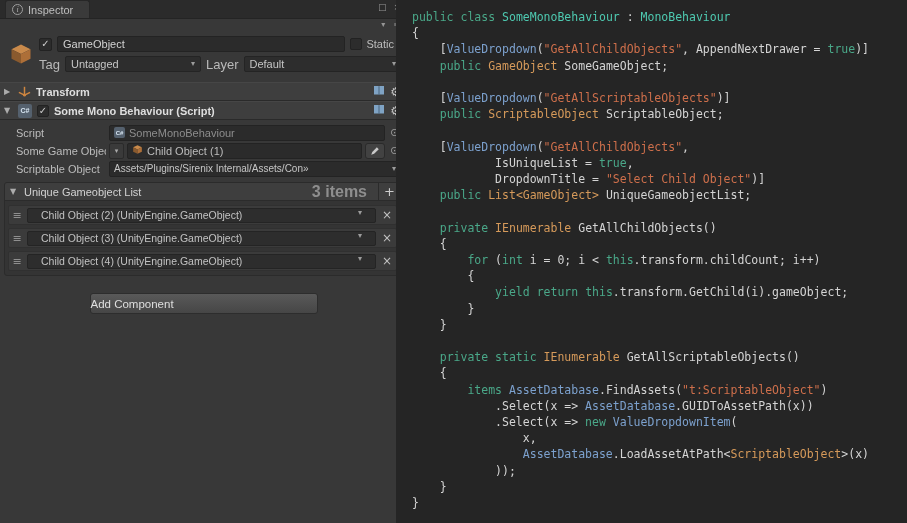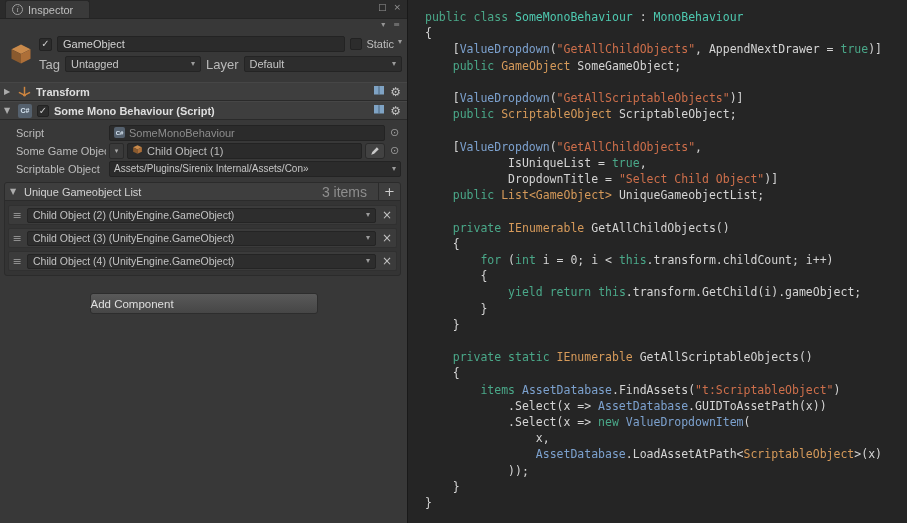--- a/index.html
+++ b/index.html
@@ -42,33 +42,33 @@
 .field{flex:1;min-width:0;height:16px;background:#2B2B2B;border:1px solid #232323;border-radius:2px;display:flex;align-items:center;padding:0 4px;gap:4px;color:#BCBCBC;white-space:nowrap;overflow:hidden}
 .dim{color:#8D8D8D}
 .picker{color:#9B9B9B;font-size:11px;width:13px;text-align:center;flex:none;line-height:1}
 .vd-toggle{width:15px;height:16px;background:#3A3A3A;border:1px solid #2A2A2A;border-radius:2px;color:#ABABAB;font-size:7px;display:flex;align-items:center;justify-content:center;flex:none}
 .pencil-btn{width:20px;height:16px;background:#424242;border:1px solid #2A2A2A;border-radius:3px;display:flex;align-items:center;justify-content:center;flex:none}
 .cs-mini{width:11px;height:11px;background:#55616E;border-radius:2px;color:#D8E6F2;font-size:6px;font-weight:bold;display:flex;align-items:center;justify-content:center;flex:none}
 .path{font-size:10px;color:#C6C6C6;overflow:hidden;white-space:nowrap;flex:1}
 
 .listbox{margin:5px 6px 0 4px;border:1px solid #2B2B2B;border-radius:3px;background:#343434;overflow:hidden}
 .list-header{height:18px;background:#3E3E3E;display:flex;align-items:center;padding:0 0 0 5px;gap:5px;font-size:11px;color:#D2D2D2;border-bottom:1px solid #2B2B2B}
-.list-count{margin-left:auto;color:#8E8E8E;font-size:14px;padding-right:6px;font-weight:normal}
+.list-count{margin-left:auto;color:#8E8E8E;font-size:16px;padding-right:6px;font-weight:bold}
 .list-add{width:22px;height:18px;border-left:1px solid #2B2B2B;color:#CECECE;font-size:13px;display:flex;align-items:center;justify-content:center}
 .list-body{padding:4px 3px}
 .list-row{display:flex;align-items:center;height:20px;gap:4px;padding:0 2px;background:#3B3B3B;border:1px solid #303030;border-radius:2px}
 .list-row + .list-row{margin-top:3px}
 .handle{color:#8F8F8F;font-size:11px;width:12px;text-align:center;flex:none;line-height:1}
-.list-field{flex:1;min-width:0;height:15px;background:#2D2D2D;border:1px solid #242424;border-radius:2px;display:flex;align-items:center;justify-content:space-between;padding:0 5px;font-size:10.5px;color:#C2C2C2;white-space:nowrap}
+.list-field{flex:1;min-width:0;height:15px;background:#2D2D2D;border:1px solid #242424;border-radius:2px;display:flex;justify-content:space-between;padding:0 13px;font-size:10.5px;color:#C2C2C2;white-space:nowrap}
 .remove{color:#C2C2C2;font-size:12px;width:14px;text-align:center;flex:none}
 
 .add-btn{display:block;margin:17px auto 0;width:228px;height:21px;background:linear-gradient(#595959,#464646);border:1px solid #2D2D2D;border-radius:3px;color:#DFDFDF;font-size:11.5px;font-family:"Liberation Sans",sans-serif;text-align:left}
 
 
-.code-panel{position:absolute;left:409px;top:0;width:498px;height:523px;background:var(--code_bg,#252525);padding:9px 0 0 16px;overflow:hidden}
+.code-panel{position:absolute;left:396px;top:0;width:498px;height:523px;background:var(--code_bg,#252525);padding:9px 0 0 16px;overflow:hidden}
 .code-line{font-family:"DejaVu Sans Mono",monospace;font-size:11.5px;line-height:16.2px;white-space:pre;color:var(--tok_p,#D4D4D4)}
 .tok-p{color:var(--tok_p)}.tok-k{color:var(--tok_k)}.tok-g{color:var(--tok_g)}.tok-t{color:var(--tok_t)}.tok-s{color:var(--tok_s)}.tok-c{color:var(--tok_c)}
 </style>
 </head>
 <body>
 
 <div>
 
   <section class="inspector">
 

